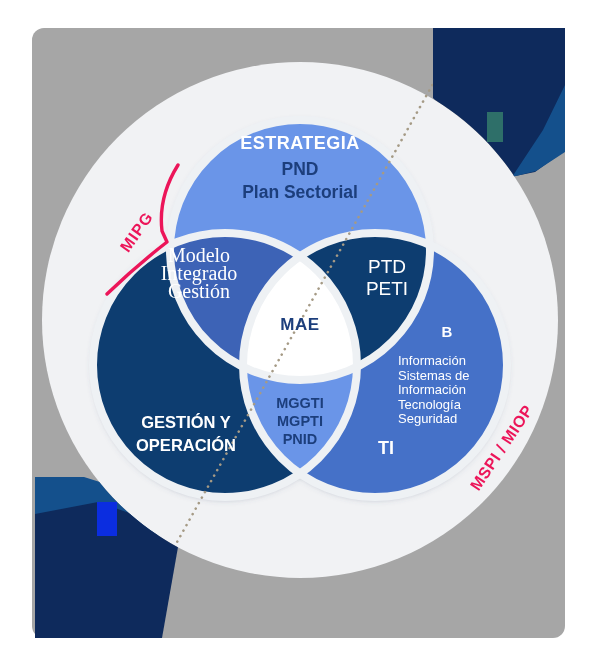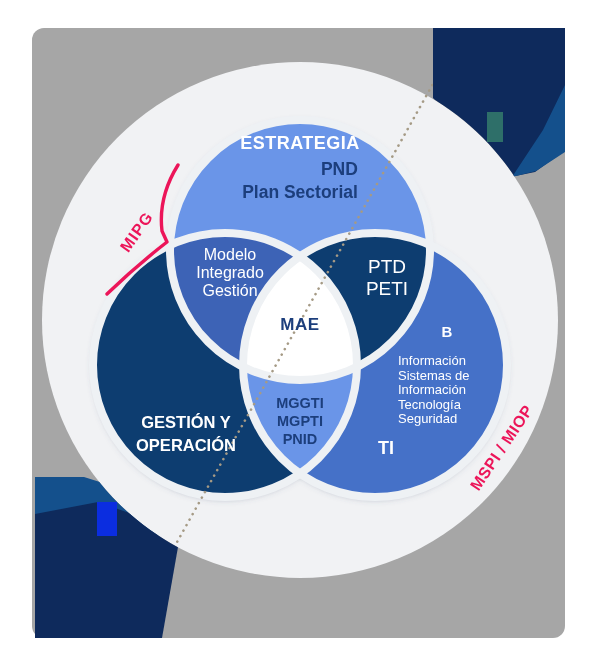--- a/index.html
+++ b/index.html
@@ -79,26 +79,26 @@
         <path d="M35,514 L98,502 L152,521 L178,547 L162,638 L35,638 Z" fill="#0e2a5c"></path>
         <rect x="97" y="502" width="20" height="34" fill="#0b2de0"></rect>
       </g>
     </g>
 
     <path d="M178,165 Q158,197 162,231 L167,242 Q136,266 107,294" fill="none" stroke="#ec1559" stroke-width="3.4" stroke-linecap="round" stroke-linejoin="round"></path>
   </svg>
 
   <div class="lbl white bold" style="left:300px;top:143px;font-size:18px;letter-spacing:0.5px;">ESTRATEGIA</div>
 
-  <div class="lbl navy bold" style="left:300px;top:181px;font-size:17.5px;line-height:23px;text-align:right;">
+  <div class="lbl navy bold" style="left:300px;top:181px;font-size:17.5px;line-height:23px;">
     <div>PND</div>
     <div>Plan Sectorial</div>
   </div>
 
-  <div class="lbl white" style="left:230px;top:273px;font-size:16px;line-height:18px;">
+  <div class="lbl white" style="left:199px;top:273px;font-size:20px;line-height:18px;font-family:Liberation Serif, serif;">
     <div>Modelo</div>
     <div>Integrado</div>
     <div>Gestión</div>
   </div>
 
   <div class="lbl white" style="left:387px;top:277px;font-size:19px;line-height:21.5px;">
     <div>PTD</div>
     <div>PETI</div>
   </div>
 

